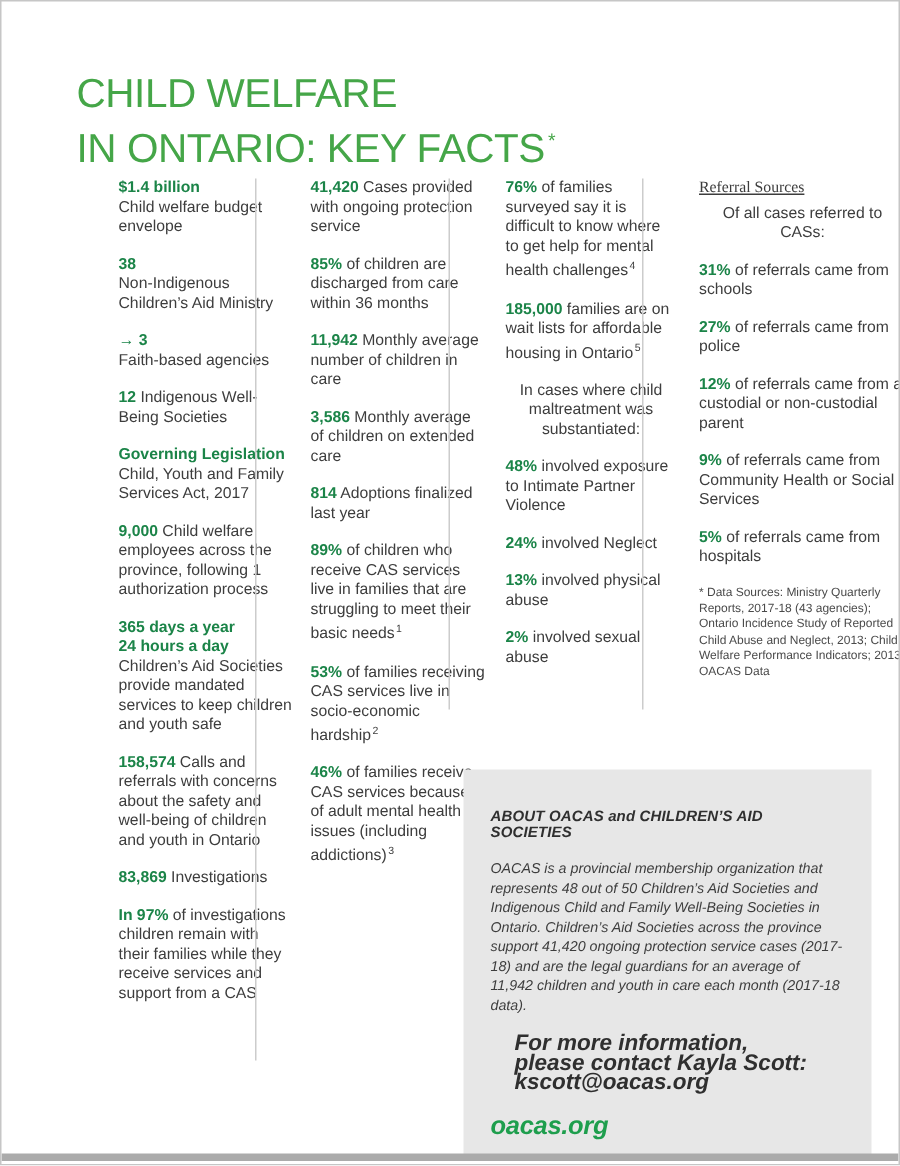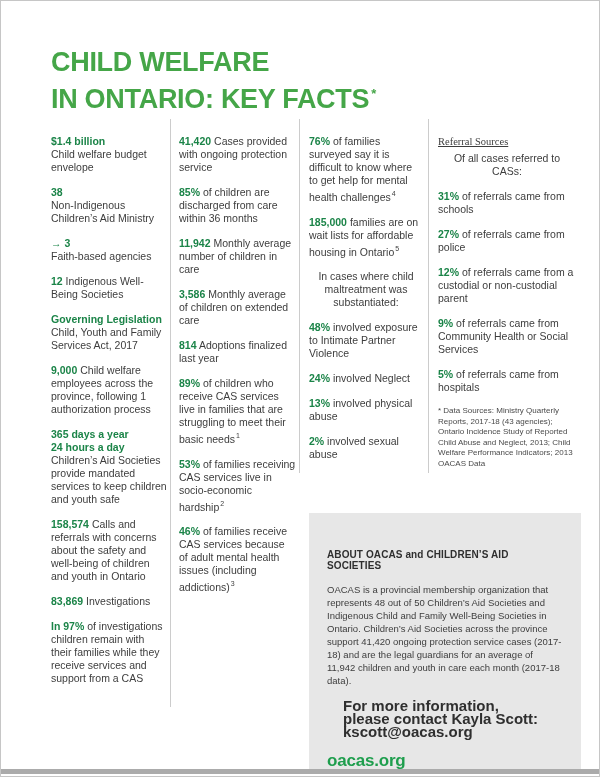--- a/index.html
+++ b/index.html
@@ -4,42 +4,42 @@
 <style>
   html,body{margin:0;padding:0;background:#fff;}
   .page{
     position:relative;width:600px;height:777px;box-sizing:border-box;
     background:#ffffff;border:1px solid #c6c6c6;overflow:hidden;
     font-family:"Liberation Sans","DejaVu Sans",sans-serif;color:#3d3d3d;
   }
   .bottom-band{position:absolute;left:0;right:0;bottom:2px;height:5px;background:#ababab;}
   h1.title{
     position:absolute;left:50px;top:46px;margin:0;
-    font-size:27px;line-height:31px;font-weight:700;color:#45a648;letter-spacing:-0.3px;
+    font-size:27px;line-height:31px;font-weight:400;color:#45a648;letter-spacing:-0.3px;
   }
   h1.title sup{font-size:13px;margin-left:2px;}
-  .col{position:absolute;top:134px;font-size:10.5px;line-height:13px;}
+  .col{position:absolute;top:118px;font-size:10.5px;line-height:13px;margin-left:28px;}
   .col-1{left:50px;width:116px;}
   .col-2{left:178px;width:117px;}
   .col-3{left:308px;width:114px;}
   .col-4{left:437px;width:138px;}
   .fact{margin:0 0 12px;}
   .fact .lead{color:#1b8448;font-weight:700;}
   .fact.italic{text-align:center;}
   .fact.tight{margin-top:-8px;}
   .fact.small{font-size:8px;line-height:10.5px;color:#4a4a4a;margin-top:2px;}
   .fact sup{font-size:7px;margin-left:1px;}
   .underline{text-decoration:underline;font-family:Liberation Serif, serif;}
   .vdiv{position:absolute;width:1px;background:#cccccc;top:118px;}
   .d1{left:169px;height:588px;}
   .d2{left:298px;height:354px;}
   .d3{left:427px;height:354px;}
   .about{
     position:absolute;left:308px;top:512px;width:272px;height:258px;box-sizing:border-box;
-    background:#e7e7e7;padding:36px 18px 14px 18px;
+    background:#e7e7e7;padding:26px 18px 14px 18px;font-style:italic;
   }
   .about h2{font-size:10px;font-weight:700;color:#2f2f2f;margin:0 0 12px;letter-spacing:0.1px;}
   .about .body{font-size:9.5px;line-height:13px;margin:0 0 12px;}
   .about .contact{font-size:15px;line-height:13px;font-weight:700;margin:0 16px 13px;color:#2f2f2f;}
   .links{display:flex;gap:18px;margin:0 0 12px;flex-direction:column;}
   .links a{font-size:17px;font-weight:700;color:#1e9e4d;text-decoration:none;letter-spacing:-0.2px;}
   .logo-row{display:flex;align-items:center;gap:8px;}
   .logo-text{font-size:9.5px;line-height:13px;color:#2cab4d;}
   .logo-text .u{border-bottom:1px solid #2cab4d;padding-bottom:1px;}
 </style>

